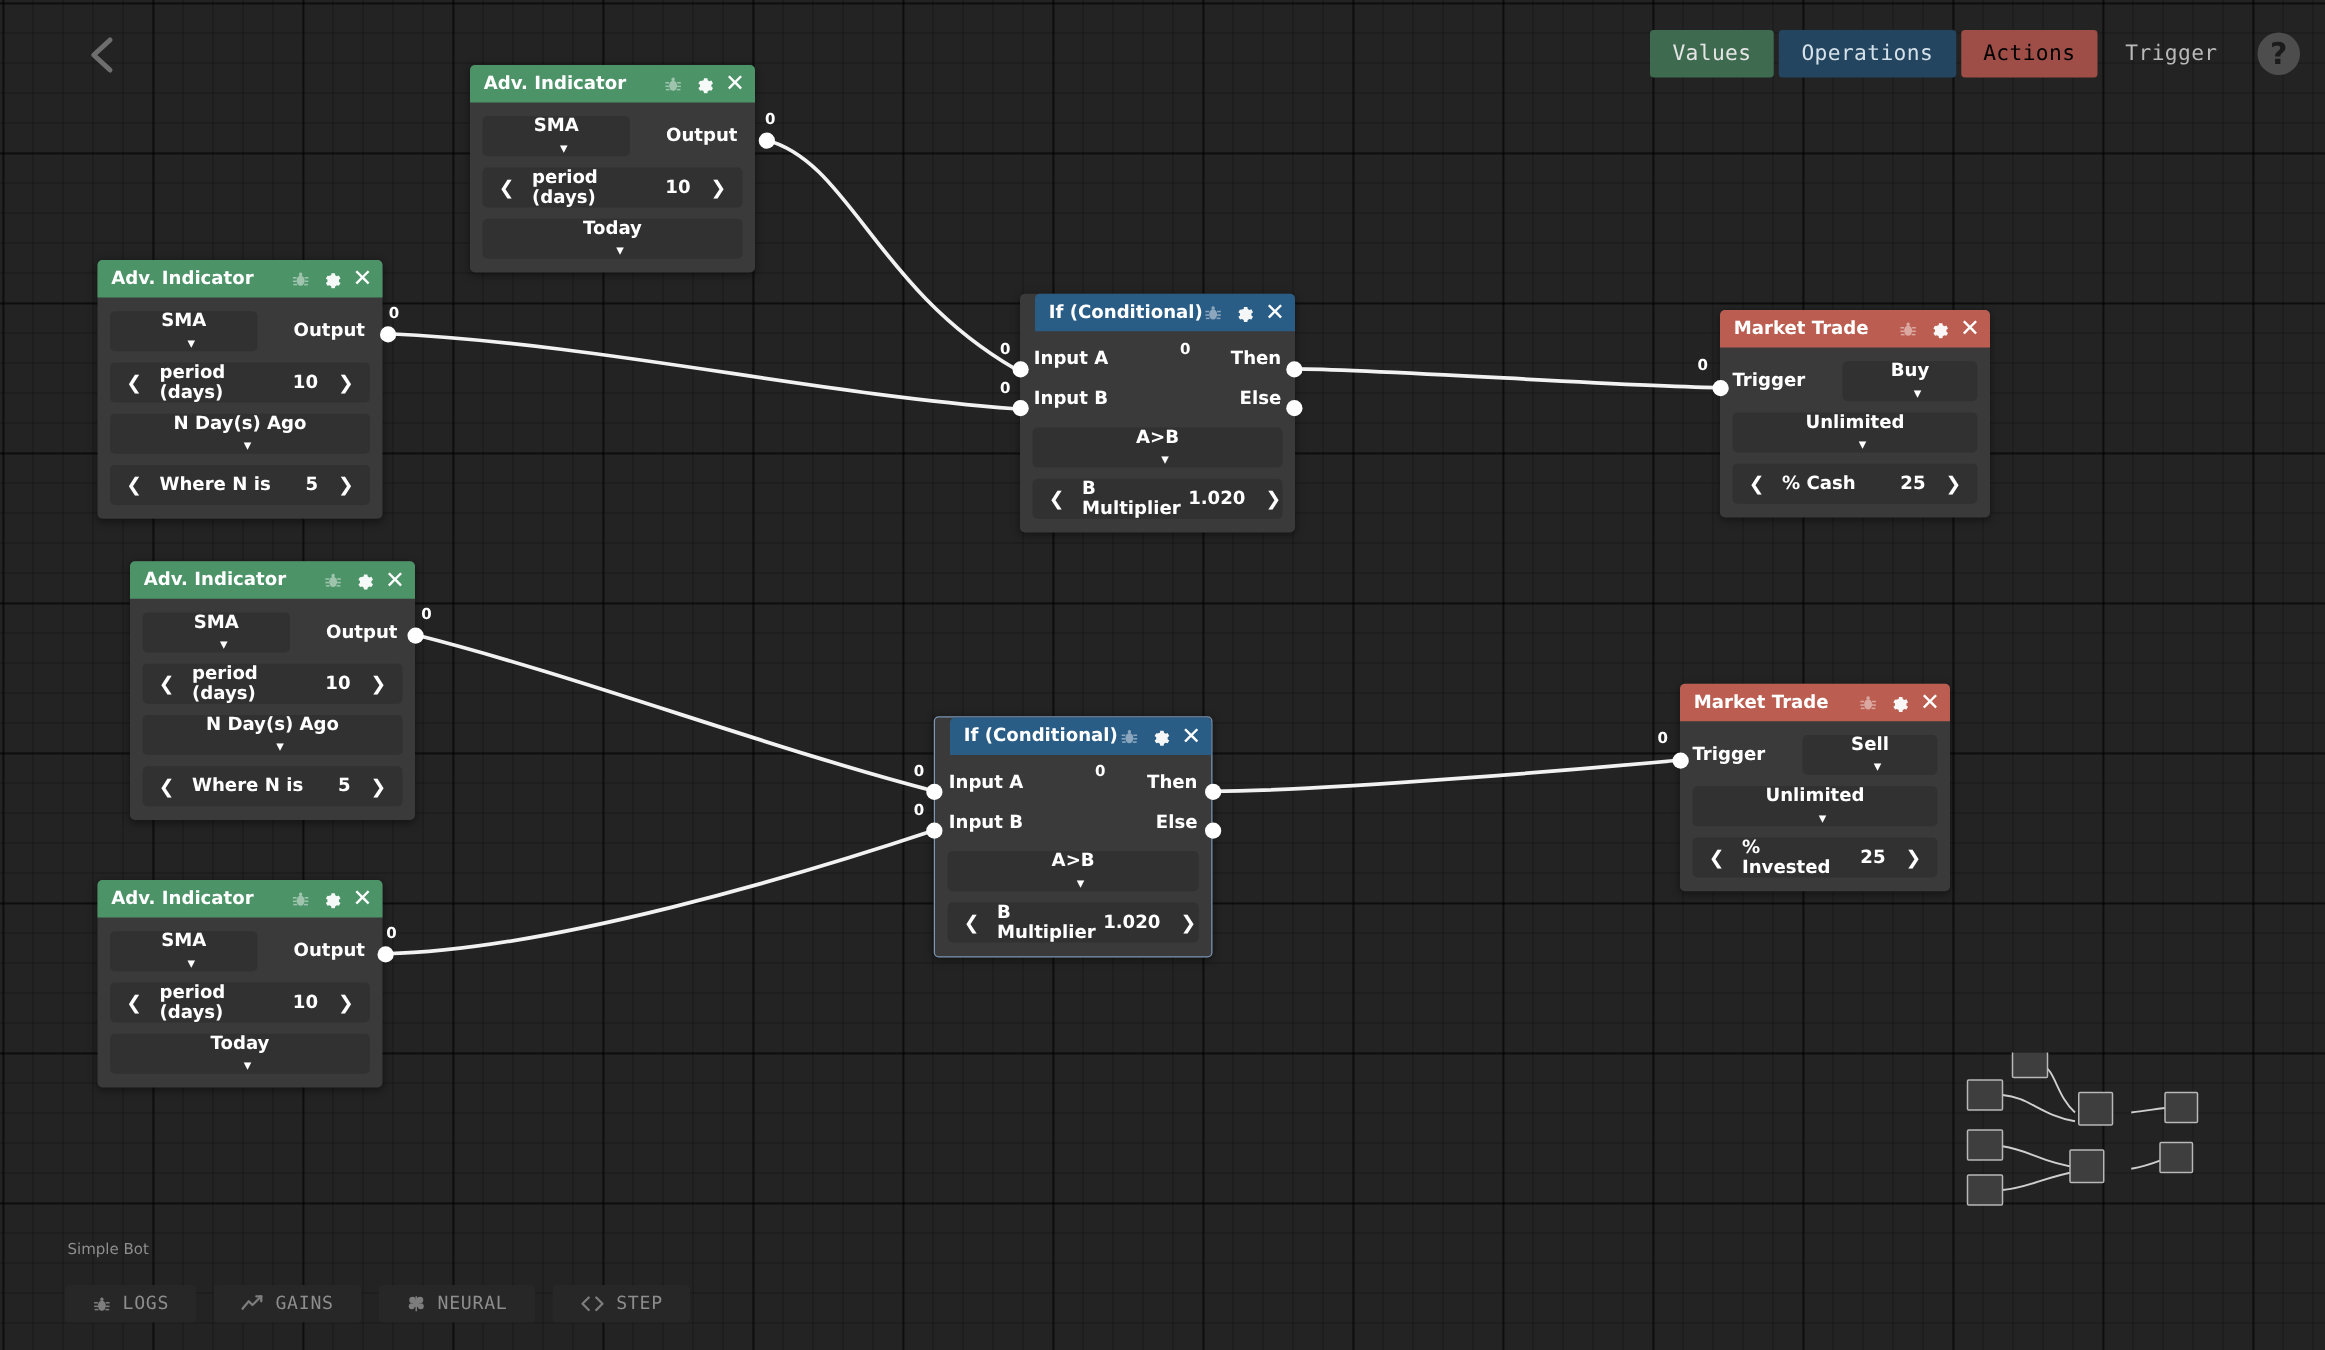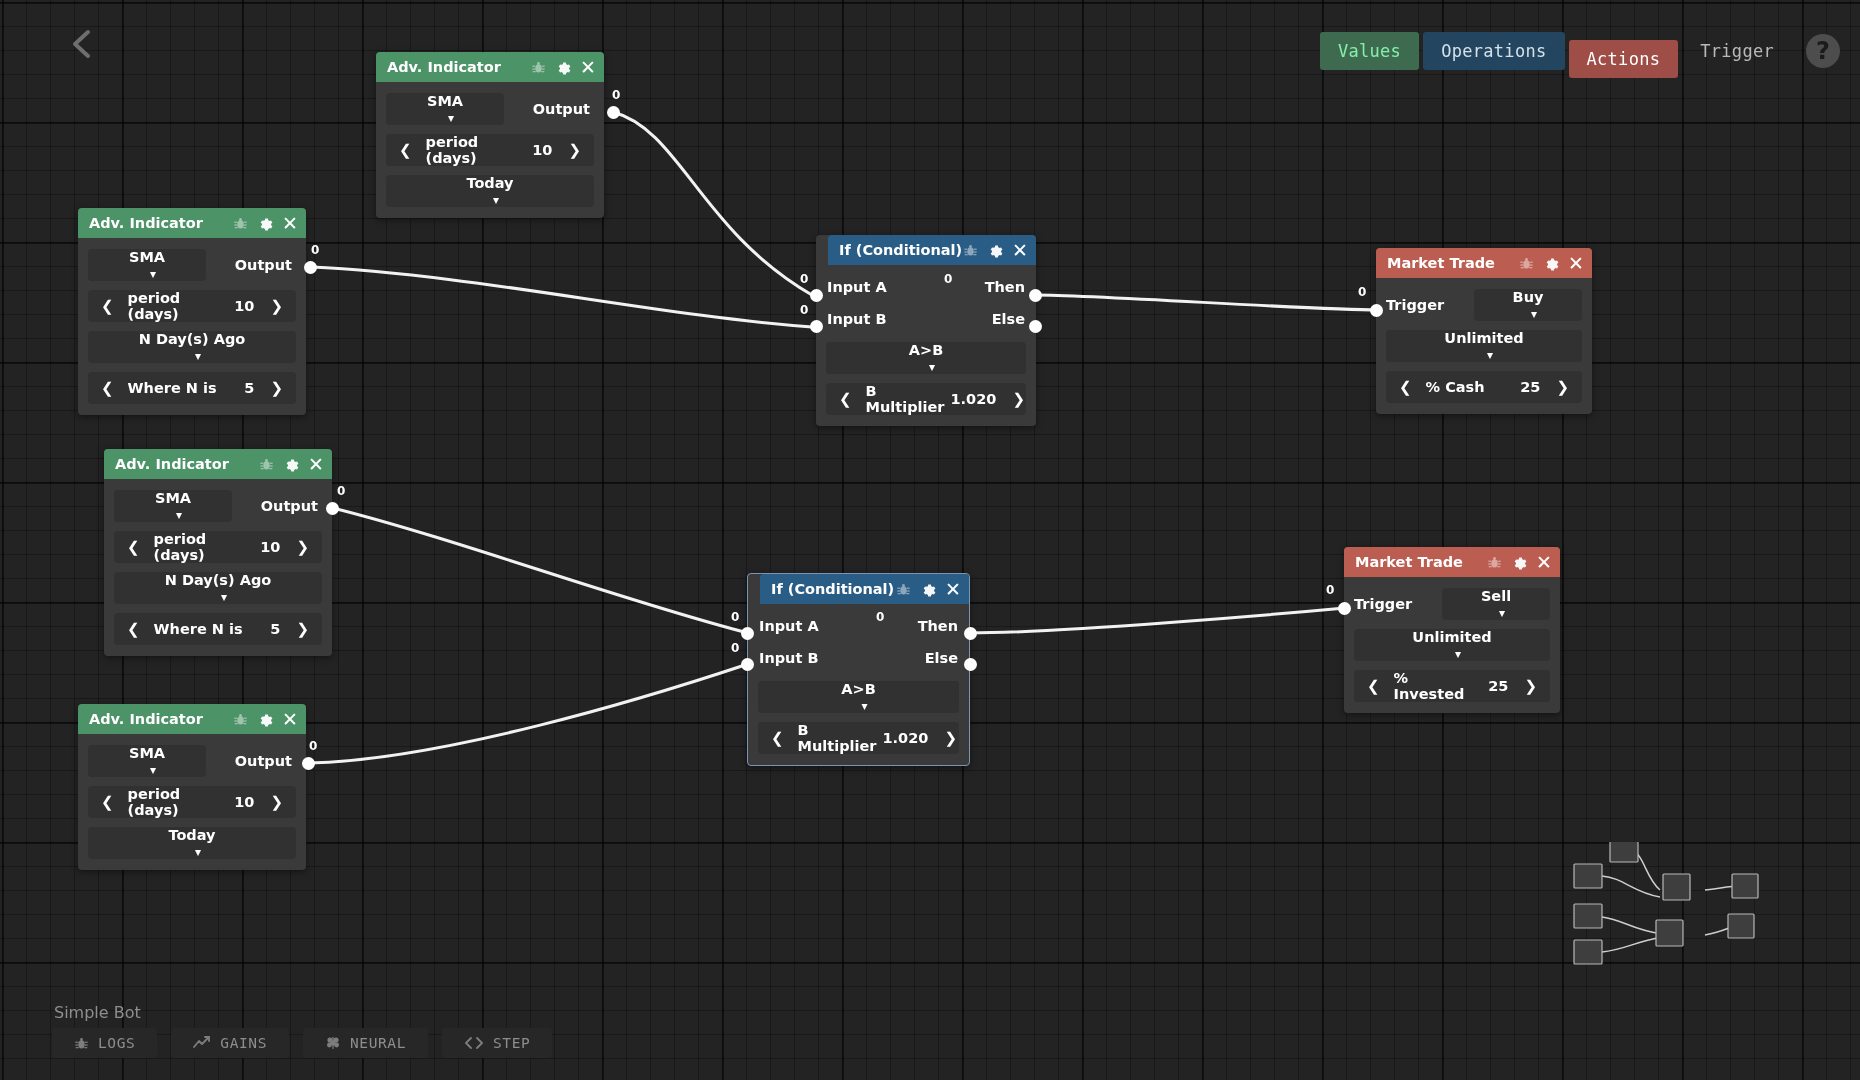--- a/index.html
+++ b/index.html
@@ -55,23 +55,23 @@
   .nav-tab {
     font-family: "DejaVu Sans Mono", monospace;
     font-size: 17px;
     color: #cfcfcf;
     padding: 9px 18px;
     border-radius: 3px;
     letter-spacing: 0.3px;
     cursor: pointer;
     user-select: none;
   }
-  .nav-tab.values     { background: #3e6b4f; color: #86efac; }
+  .nav-tab.values     { background: #3e6b4f; color: #e5e5e5; }
   .nav-tab.operations { background: #24455f; color: #d4e1ea; }
-  .nav-tab.actions    { background: #9e4e46; color: #ffffff; margin-top: 16px; }
+  .nav-tab.actions    { background: #9e4e46; color: #000000; }
   .nav-tab.custom     { background: transparent; color: #b9b9b9; }
 
   .help-btn {
     width: 34px; height: 34px;
     margin-left: 10px;
     border-radius: 50%;
     background: #4d4d4d;
     color: #1b1b1b;
     font-size: 24px;
     font-weight: bold;
@@ -197,23 +197,23 @@
 
   
   .bot-left {
     position: absolute;
     left: 52px;
     bottom: 22px;
     z-index: 30;
   }
   .bot-title {
     color: #8e8e8e;
-    font-size: 16px;
+    font-size: 12px;
     font-family: "DejaVu Sans", sans-serif;
-    margin-bottom: 6px;
+    margin-bottom: 22px;
     padding-left: 2px;
   }
   .bot-btns { display: flex; gap: 14px; }
   .bot-btn {
     background: #272727;
     color: #8d8d8d;
     font-family: "DejaVu Sans Mono", monospace;
     font-size: 14.5px;
     letter-spacing: 0.6px;
     padding: 7px 22px;

